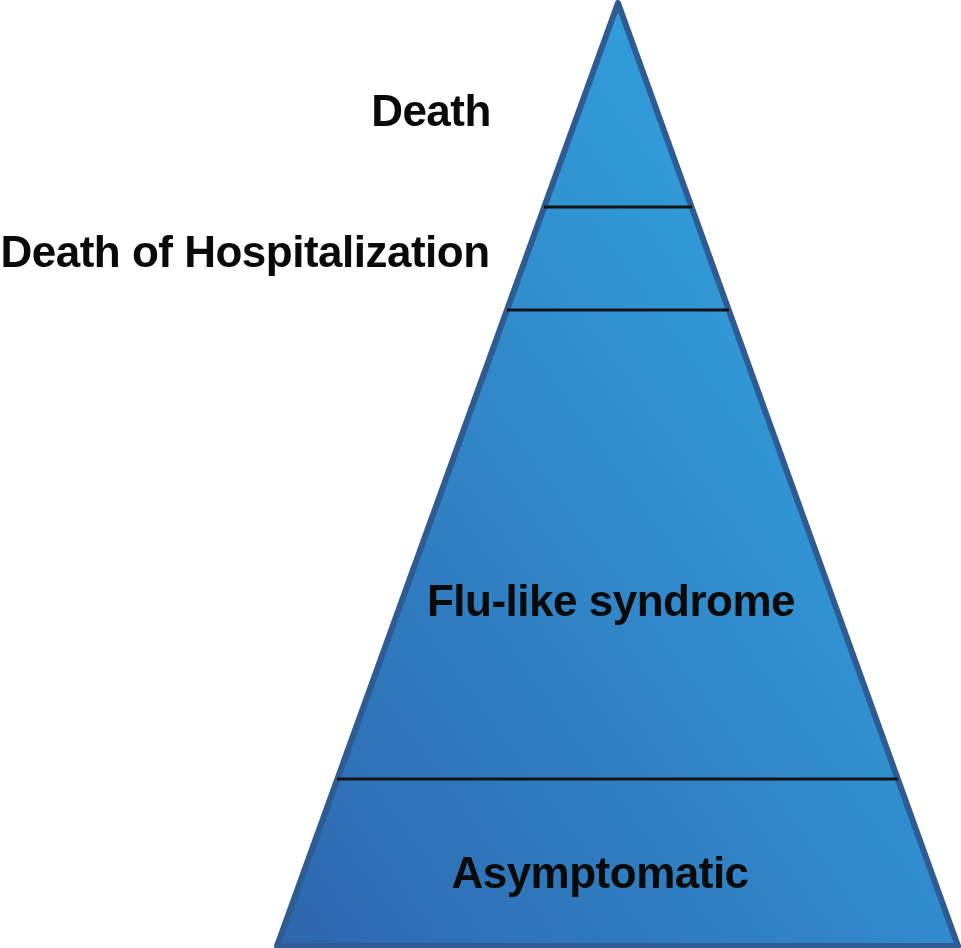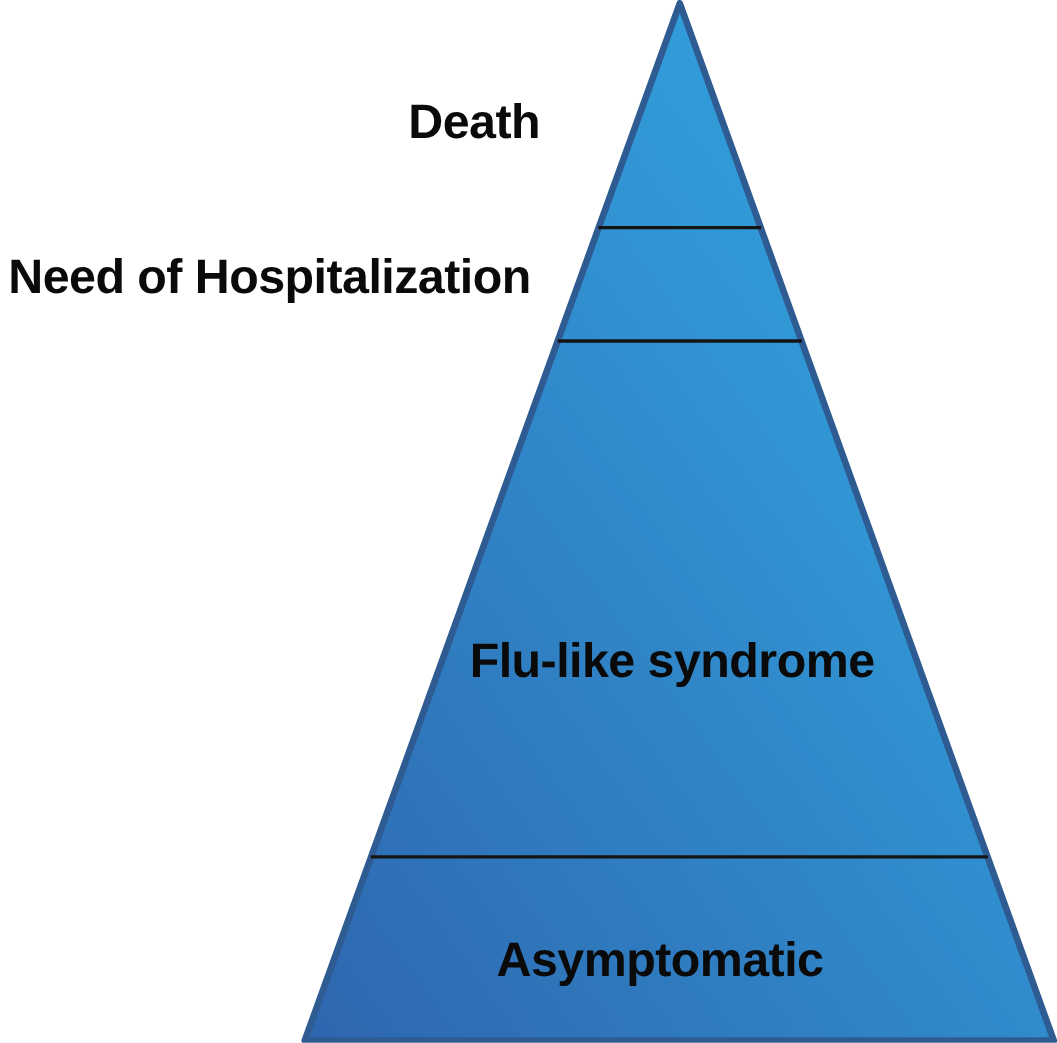--- a/index.html
+++ b/index.html
@@ -54,19 +54,19 @@
 
     <line x1="544" y1="207" x2="692" y2="207" stroke-width="3" stroke="#141414"></line>
 
     <line x1="507" y1="310" x2="729" y2="310" stroke-width="3" stroke="#141414"></line>
 
     <line x1="337" y1="779" x2="898" y2="779" stroke-width="3" stroke="#141414"></line>
   </svg>
 
   <div class="level-label" style="left:431px; top:111px;">Death</div>
 
-  <div class="level-label" style="left:245px; top:252px;">Need of Hospitalization</div>
+  <div class="level-label" style="left:245px; top:252px;">Death of Hospitalization</div>
 
   <div class="level-label" style="left:611px; top:601px;text-align:center;">Flu-like syndrome</div>
 
   <div class="level-label" style="left:600px; top:873px;text-align:center;">Asymptomatic</div>
 
 </div>
 
 </body></html>

